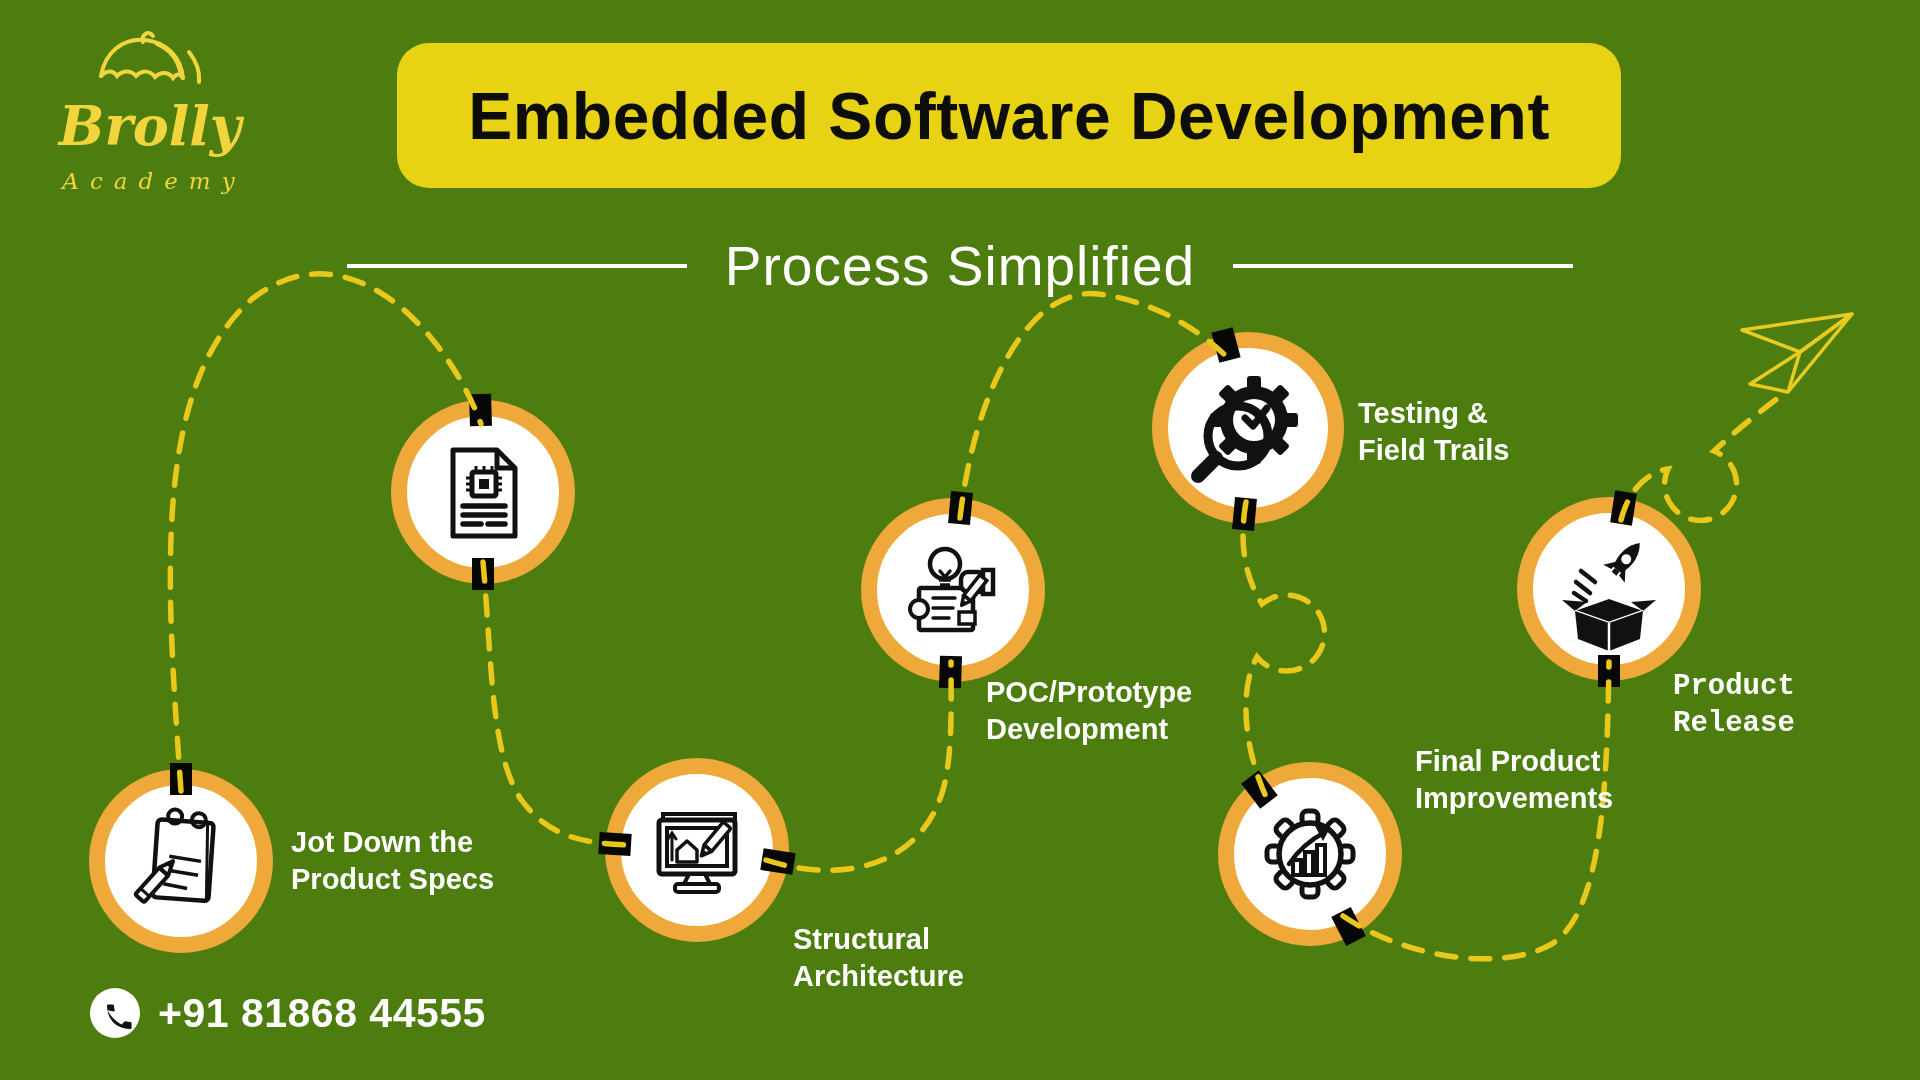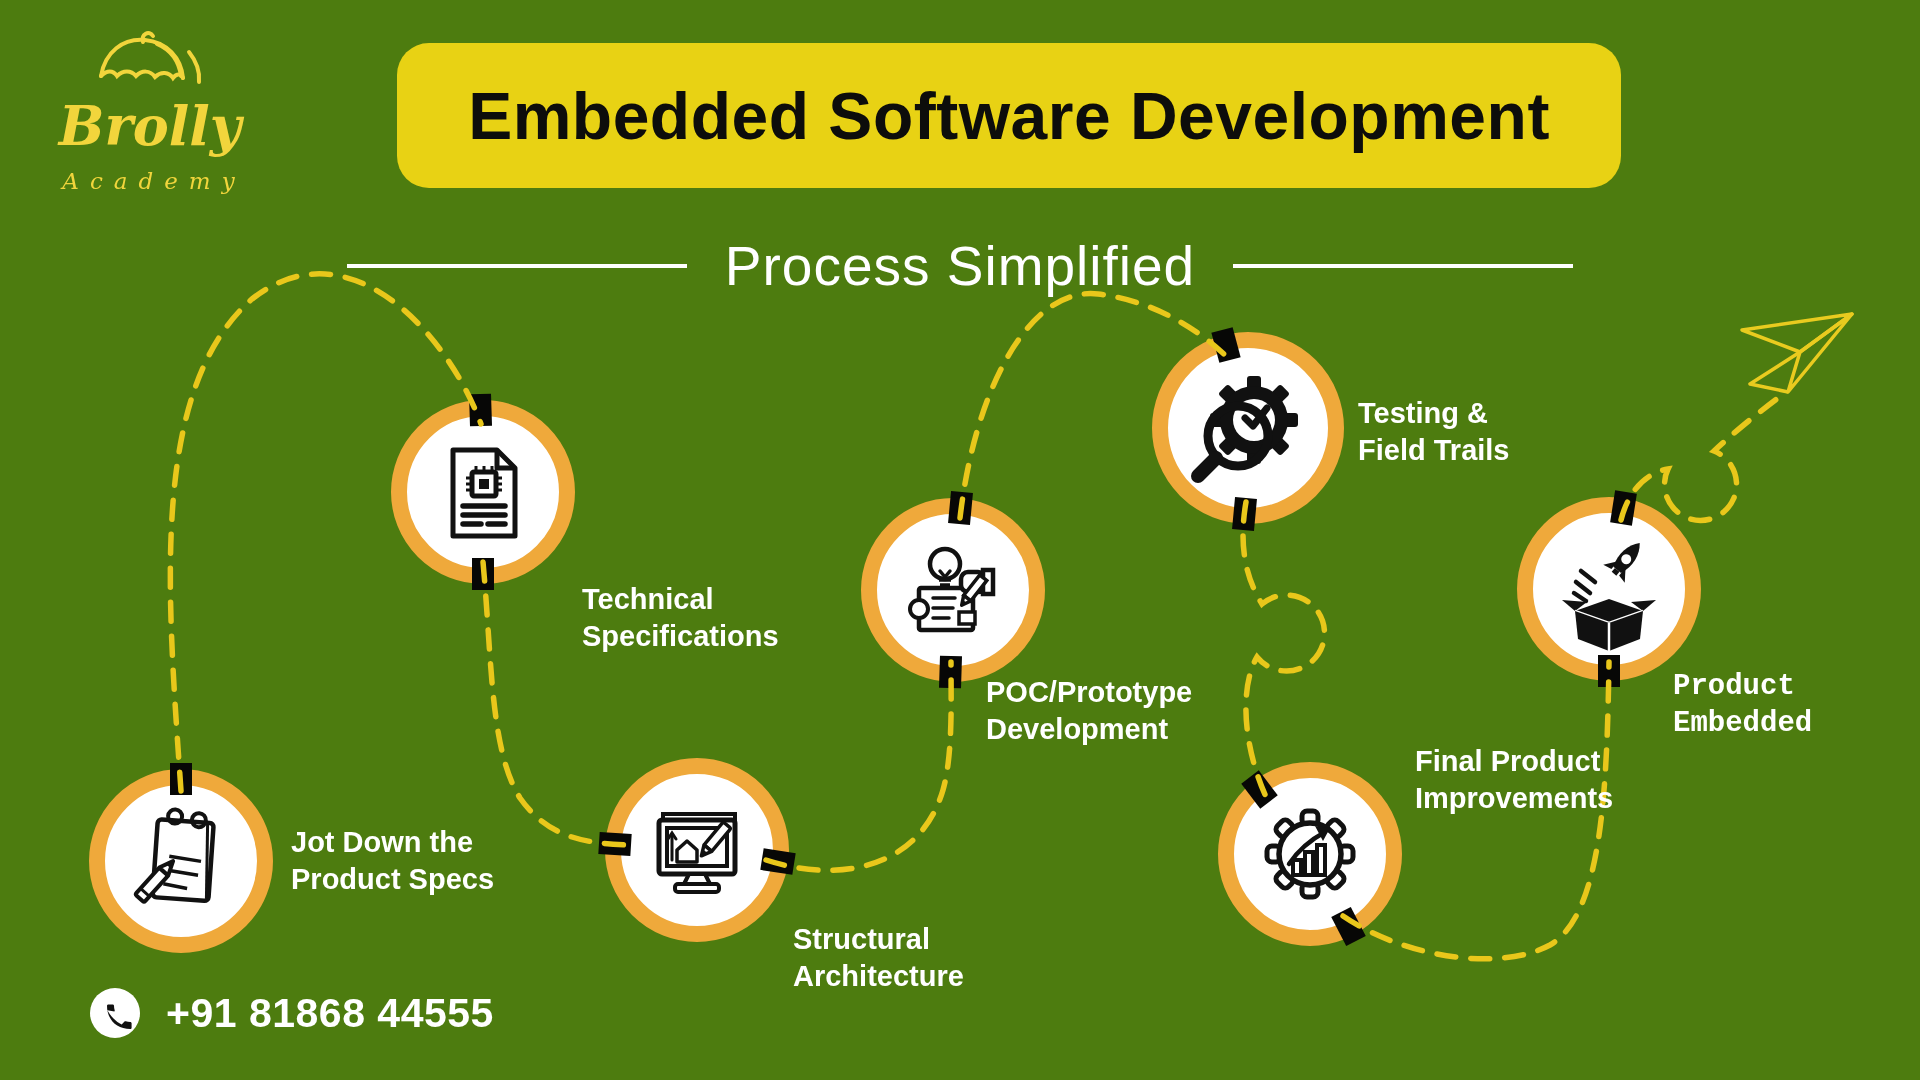--- a/index.html
+++ b/index.html
@@ -24,21 +24,21 @@
   
   .section{position:absolute;left:0;top:234px;width:1920px;display:flex;
     align-items:center;justify-content:center;gap:38px;}
   .section .line{width:340px;height:4px;background:#ffffff;}
   .section .txt{font-size:55px;font-weight:400;color:#ffffff;letter-spacing:1px;}
 
   
   .lbl{position:absolute;color:#fff;font-size:29px;font-weight:700;line-height:37px;white-space:nowrap;}
 
   
-  .foot{position:absolute;display:flex;align-items:center;gap:24px;justify-content:center;}
+  .foot{position:absolute;display:flex;align-items:center;gap:16px;justify-content:center;}
   .foot .txt{color:#fff;font-size:41px;font-weight:700;letter-spacing:0.5px;}
   .foot.phone{left:88px;top:986px;}
   .foot.web{left:1226px;top:985px;}
 
   .flow-svg{position:absolute;left:0;top:0;}
 </style>
 </head>
 <body>
 
 <div class="stage">
@@ -252,43 +252,39 @@
   <div class="section">
     <div class="line"></div>
     <div class="txt">Process Simplified</div>
     <div class="line"></div>
   </div>
 
   <div class="lbl" style="left:291px;top:824px;">
     <div>Jot Down the</div>
       <div>Product Specs</div>
   </div>
-  <div class="lbl" style="left:582px;top:581px;">
-    <div>Technical</div>
-      <div>Specifications</div>
-  </div>
   <div class="lbl" style="left:793px;top:889px;margin-top:32px;">
     <div>Structural</div>
       <div>Architecture</div>
   </div>
   <div class="lbl" style="left:986px;top:674px;">
     <div>POC/Prototype</div>
       <div>Development</div>
   </div>
   <div class="lbl" style="left:1358px;top:395px;">
     <div>Testing &amp;</div>
       <div>Field Trails</div>
   </div>
   <div class="lbl" style="left:1415px;top:743px;">
     <div>Final Product</div>
       <div>Improvements</div>
   </div>
   <div class="lbl" style="left:1673px;top:668px;font-family:Liberation Mono, monospace;">
     <div>Product</div>
-      <div>Embedded</div>
+      <div>Release</div>
   </div>
 
   <div class="foot phone">
     <svg width="54" height="54" viewBox="-27 -27 54 54">
       <circle cx="0" cy="0" r="25" fill="#fff"></circle>
       <path fill="#111" transform="translate(-16,-16)" d="M8.4,13.2c1.5,3,3.6,5.7,6.1,8.2c2.5,2.5,5.2,4.5,8.2,6l2.8-2.8c0.4-0.4,0.9-0.5,1.3-0.3
            c1.4,0.5,2.9,0.7,4.5,0.7c0.7,0,1.3,0.6,1.3,1.3v4.4c0,0.7-0.6,1.3-1.3,1.3C17.5,32,8,22.5,8,8.7
            C8,8,8.6,7.4,9.3,7.4h4.4C14.4,7.4,15,8,15,8.7c0,1.6,0.2,3.1,0.7,4.5c0.1,0.4,0,0.9-0.3,1.3L8.4,13.2z"></path>
     </svg>
     <span class="txt">+91 81868 44555</span>

